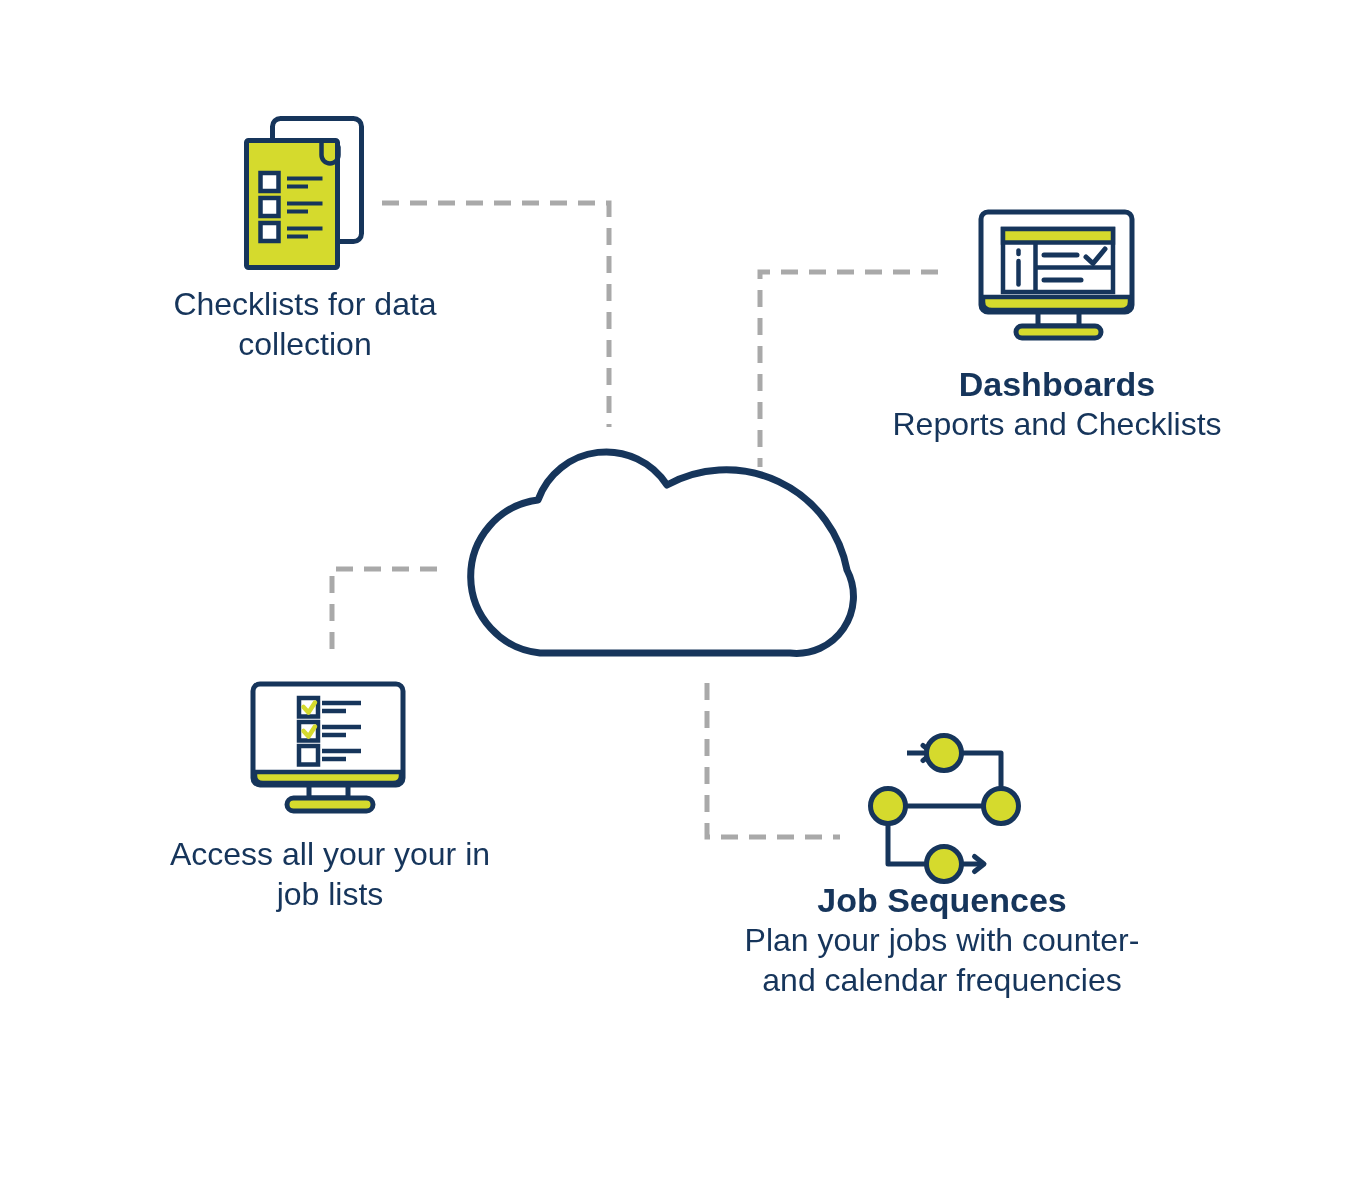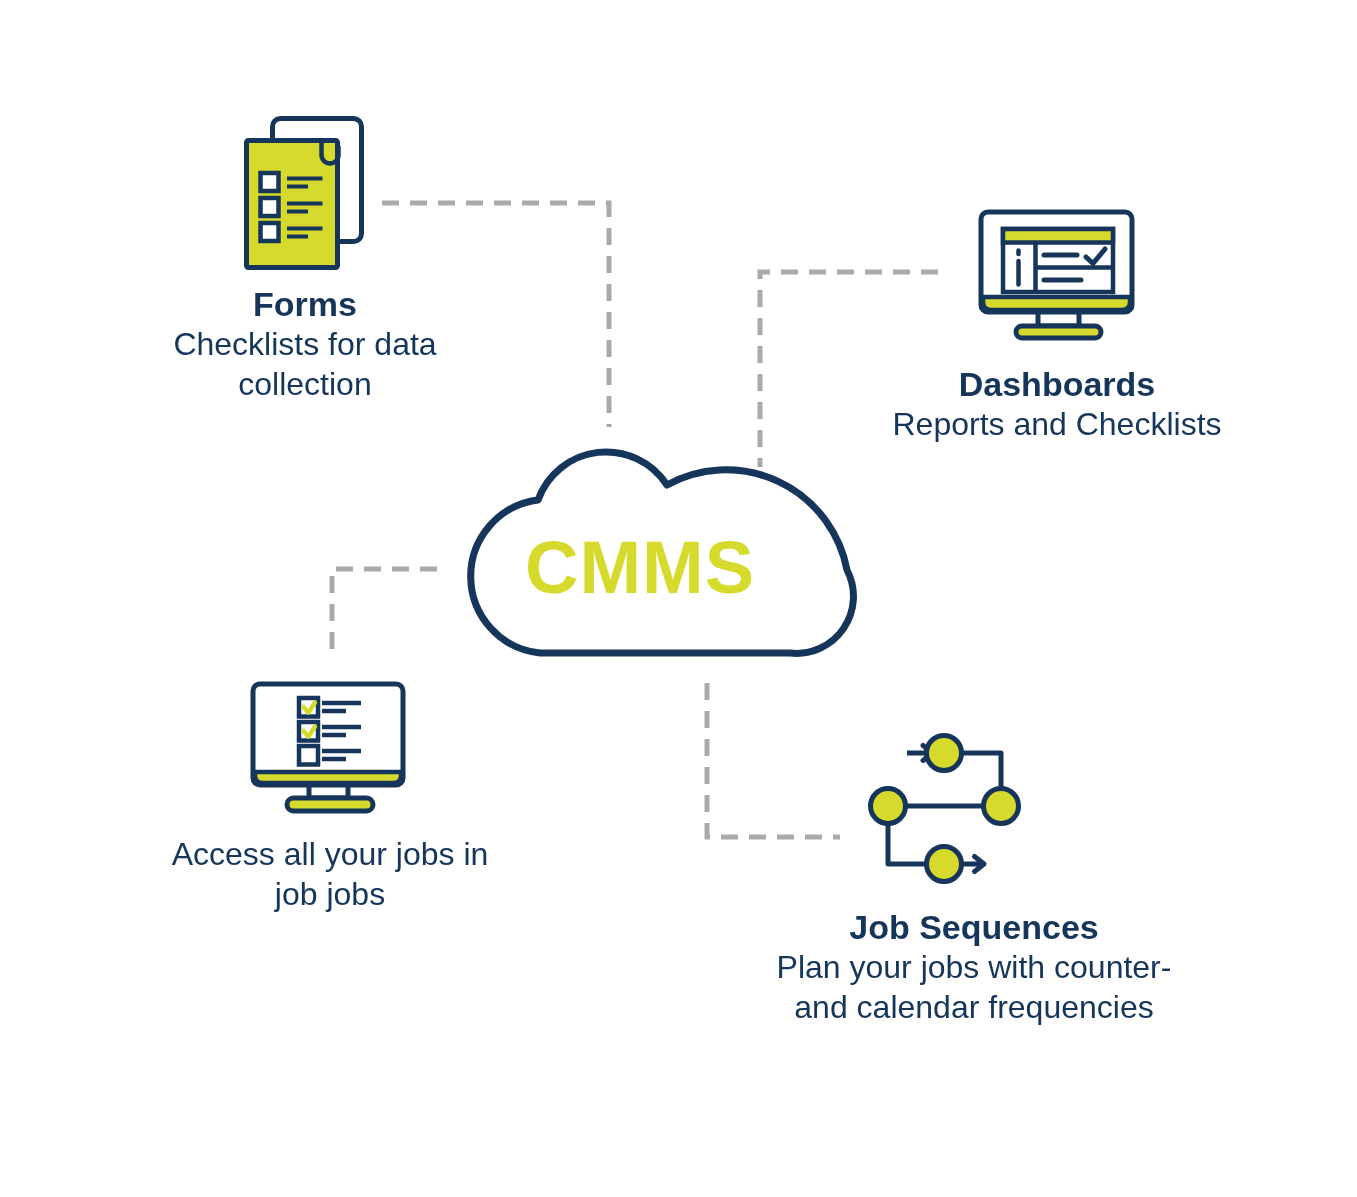--- a/index.html
+++ b/index.html
@@ -36,57 +36,55 @@
   .dash-icon{left:974px;top:206px;width:166px;height:138px;}
   .joblists-icon{left:246px;top:676px;width:164px;height:142px;}
   .jobseq-icon{left:858px;top:726px;width:172px;height:166px;}
   
   .feature-text{text-align:center;color:var(--navy);}
   .feature-title{font-size:34px;font-weight:700;line-height:40px;}
   .feature-desc{font-size:32px;font-weight:400;line-height:40px;}
   .forms-text{left:105px;top:284px;width:400px;}
   .dash-text{left:857px;top:364px;width:400px;text-align:center;}
   .joblists-text{left:160px;top:834px;width:340px;}
-  .jobseq-text{left:742px;top:907px;width:400px;margin-left:32px;}
+  .jobseq-text{left:742px;top:880px;width:400px;}
 </style>
 </head>
 <body>
 
 <div class="canvas">
 
   <svg class="abs connectors" viewBox="0 0 1357 1197">
     <path class="gray-dash" d="M 382 203 L 609 203 L 609 427"></path>
     <path class="gray-dash" d="M 938 272 L 760 272 L 760 467"></path>
     <path class="gray-dash" d="M 437 569 L 332 569 L 332 653"></path>
     <path class="gray-dash" d="M 707 683 L 707 837 L 840 837"></path>
   </svg>
 
   <svg class="abs cloud-svg" viewBox="450 438 412 226">
     <path class="cloud-shape" d="M 667 485 A 123 123 0 0 1 847 570 A 57 57 0 0 1 790 653 L 540 653 A 77 77 0 0 1 538 500 A 72.4 72.4 0 0 1 667 485 Z"></path>
   </svg>
-  <div class="abs cmms-label">CMMS</div>
 
   <svg class="abs forms-icon" viewBox="238 108 136 170">
     <rect class="ic-white" x="272.5" y="118.5" width="89" height="123" rx="8"></rect>
     <rect class="ic-yellow" x="246.5" y="140.5" width="91" height="127" rx="2"></rect>
     <path class="ic-line45 ic-round" d="M 321.5 141 V 155 A 8.5 8.5 0 0 0 338.5 155 V 147"></path>
     <g>
       <rect class="ic-white45" x="260.5" y="173" width="18" height="18"></rect>
       <line class="ic-line4" x1="287" y1="178.5" x2="322.5" y2="178.5"></line>
       <line class="ic-line4" x1="287" y1="186.5" x2="308" y2="186.5"></line>
       <rect class="ic-white45" x="260.5" y="198" width="18" height="18"></rect>
       <line class="ic-line4" x1="287" y1="203.5" x2="322.5" y2="203.5"></line>
       <line class="ic-line4" x1="287" y1="211.5" x2="308" y2="211.5"></line>
       <rect class="ic-white45" x="260.5" y="223" width="18" height="18"></rect>
       <line class="ic-line4" x1="287" y1="228.5" x2="322.5" y2="228.5"></line>
       <line class="ic-line4" x1="287" y1="236.5" x2="308" y2="236.5"></line>
     </g>
   </svg>
   <div class="abs feature-text forms-text">
-    <div class="feature-title">Forms</div>
     <div class="feature-desc">Checklists for data collection</div>
   </div>
 
   <svg class="abs dash-icon" viewBox="974 206 166 138">
     <rect class="ic-white" x="981" y="212" width="151" height="100" rx="7"></rect>
     <path class="ic-yellow45" d="M 983 297 H 1130 V 302 Q 1130 310 1121 310 H 992 Q 983 310 983 302 Z"></path>
     <rect class="ic-white45" x="1003" y="229" width="110" height="63"></rect>
     <rect class="ic-yellow45" x="1003" y="229" width="110" height="13.5"></rect>
     <line class="ic-line45" x1="1035.5" y1="242.5" x2="1035.5" y2="292"></line>
     <line class="ic-line45" x1="1035.5" y1="267.5" x2="1113" y2="267.5"></line>
@@ -116,21 +114,21 @@
       <line class="ic-line45" x1="322" y1="727" x2="361" y2="727"></line>
       <line class="ic-line45" x1="322" y1="735" x2="346" y2="735"></line>
       <rect class="ic-white45" x="299" y="746" width="19" height="18.5"></rect>
       <line class="ic-line45" x1="322" y1="751" x2="361" y2="751"></line>
       <line class="ic-line45" x1="322" y1="759" x2="346" y2="759"></line>
     </g>
     <rect class="ic-white" x="309" y="785" width="39" height="13"></rect>
     <rect class="ic-yellow" x="287" y="798" width="86" height="13" rx="6.5"></rect>
   </svg>
   <div class="abs feature-text joblists-text">
-    <div class="feature-desc">Access all your jobs in job jobs</div>
+    <div class="feature-desc">Access all your your in job lists</div>
   </div>
 
   <svg class="abs jobseq-icon" viewBox="858 726 172 166">
     <path class="seq-path" d="M 907 753 H 1001 V 806 H 888 V 864 H 982"></path>
     <polyline class="check-navy" points="923,745.5 932.5,753 923,760.5"></polyline>
     <polyline class="check-navy" points="974.5,856.5 984,864 974.5,871.5"></polyline>
     <circle class="ic-yellow" cx="944" cy="753" r="17.5"></circle>
     <circle class="ic-yellow" cx="1001" cy="806" r="17.5"></circle>
     <circle class="ic-yellow" cx="888" cy="806" r="17.5"></circle>
     <circle class="ic-yellow" cx="944" cy="864" r="17.5"></circle>

